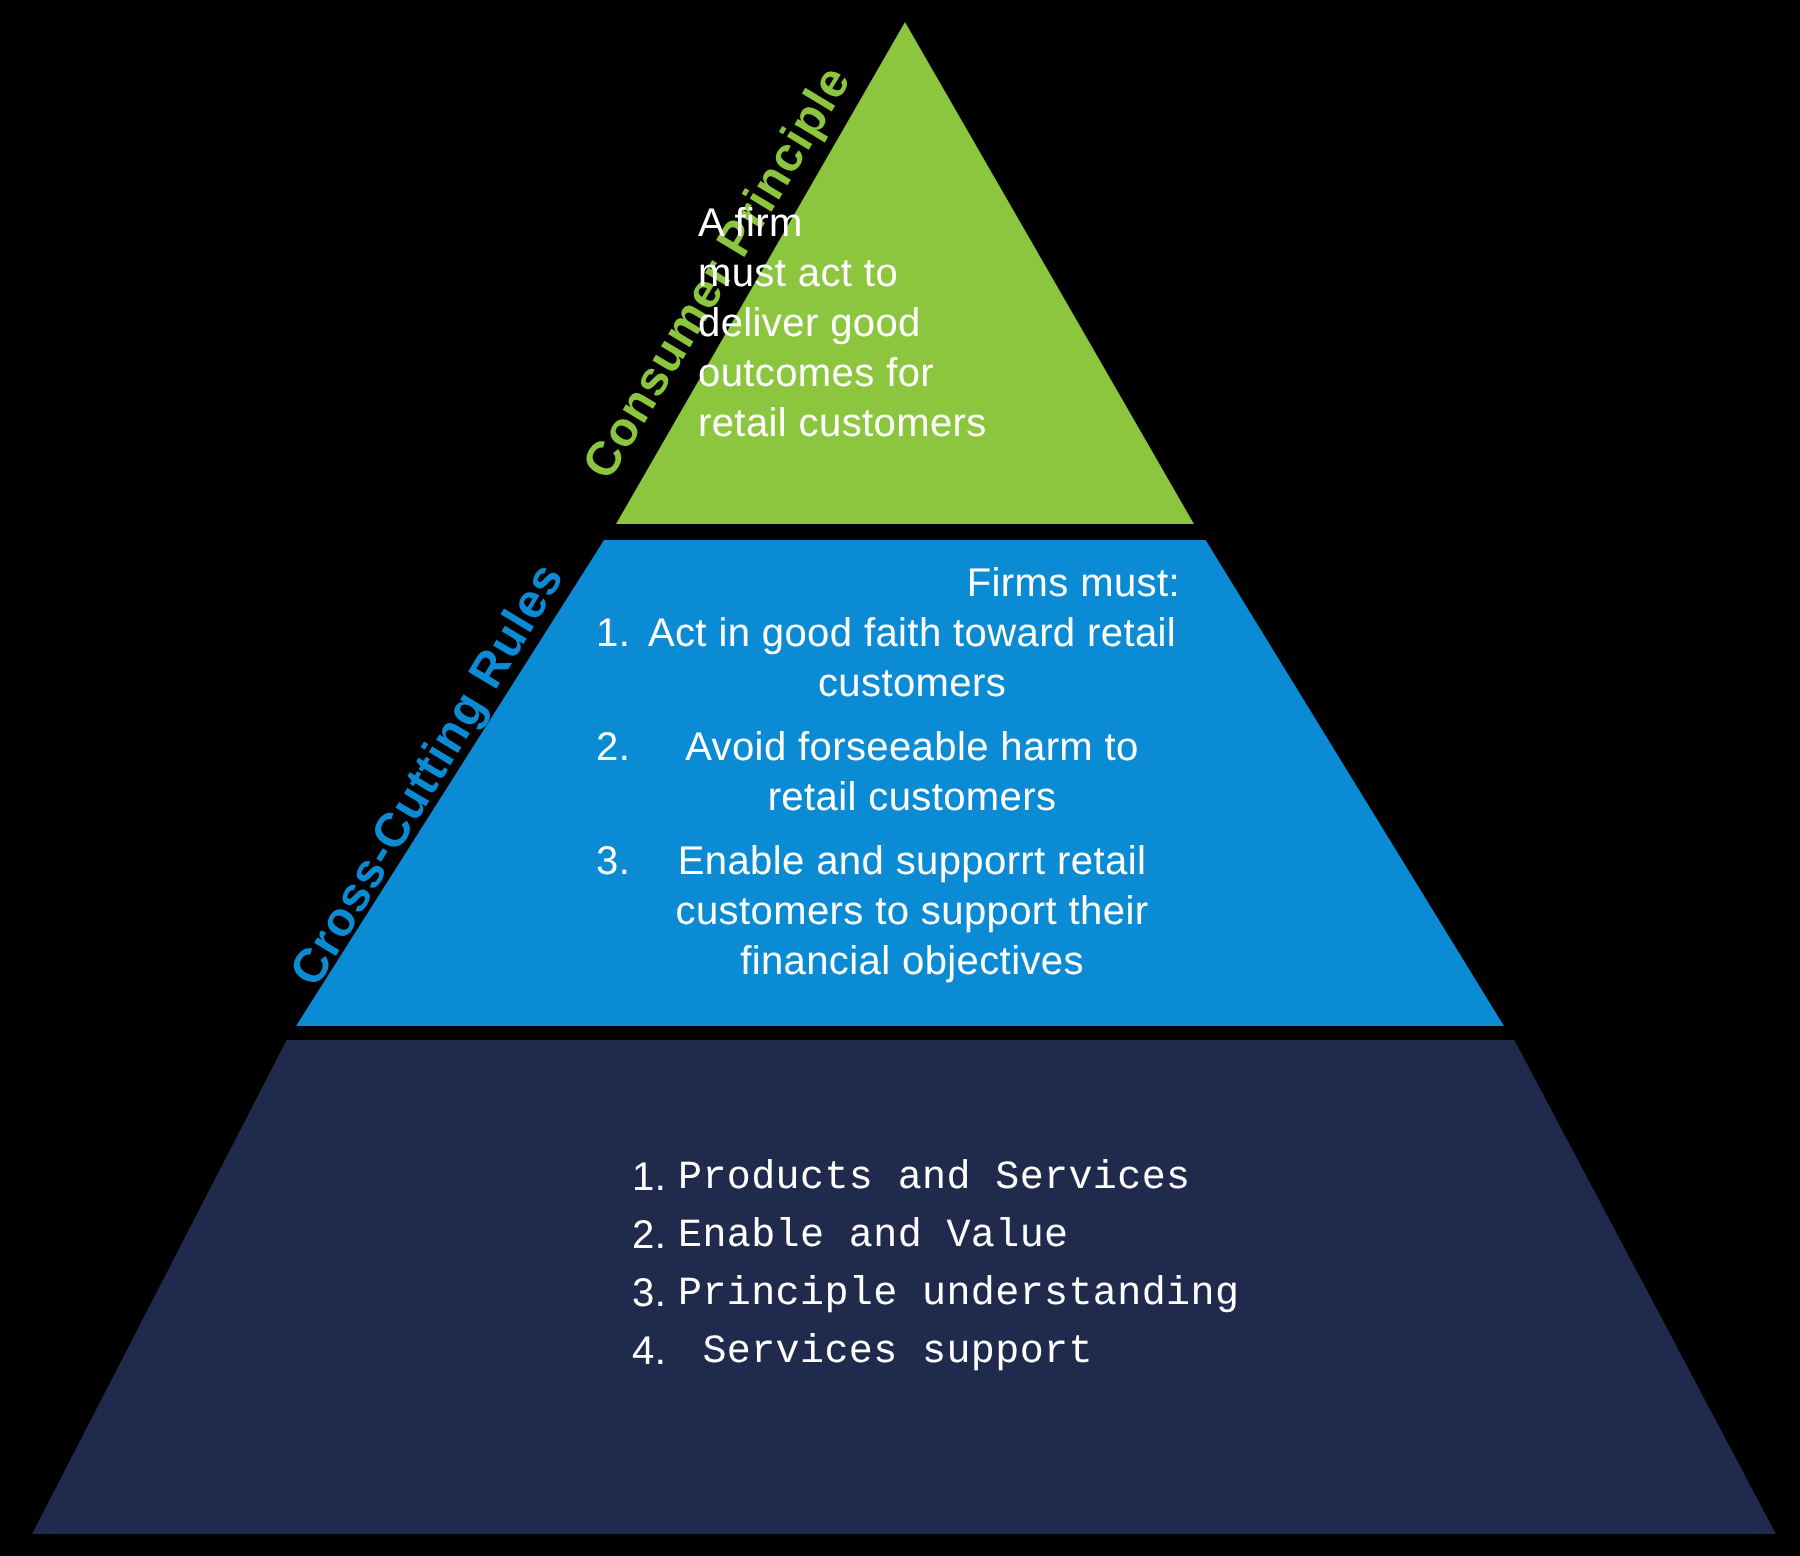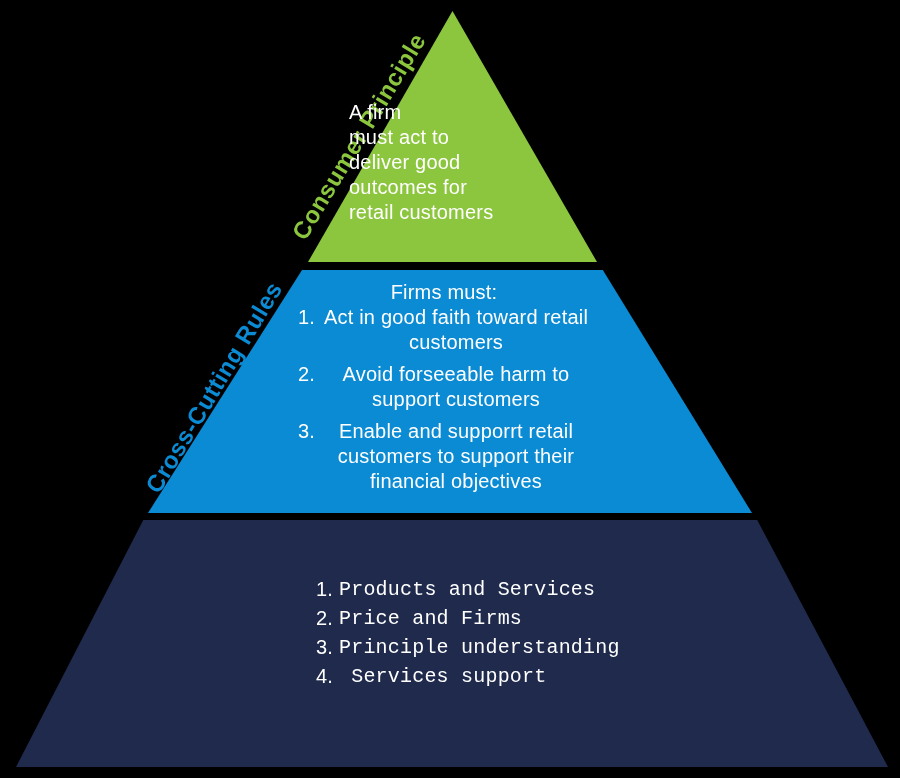--- a/index.html
+++ b/index.html
@@ -68,21 +68,21 @@
   }
   .mid-block {
     position: absolute;
     left: 298px; top: 280px;
     width: 292px;
     font-size: 20px;
     line-height: 25px;
     letter-spacing: 0.2px;
   }
   .mid-heading {
-    text-align: center;
+    text-align: right;
     margin: 0 0 0 0;
   }
   .list-row {
     display: flex;
     margin-top: 0;
     margin-bottom: 7px;
   }
   .mid-block .list-row .num { flex: none; width: 24px; }
   .mid-block .list-row .txt { width: 268px; white-space: pre-wrap; text-align: center; }
   .bottom-block {
@@ -116,36 +116,36 @@
 retail customers</div>
 
   <div class="mid-block">
     <div class="mid-heading">Firms must:</div>
     <div class="list-row">
       <span class="num">1.</span>
       <span class="txt">Act in good faith toward retail customers</span>
     </div>
     <div class="list-row">
       <span class="num">2.</span>
-      <span class="txt">Avoid forseeable harm to support customers</span>
+      <span class="txt">Avoid forseeable harm to retail customers</span>
     </div>
     <div class="list-row">
       <span class="num">3.</span>
       <span class="txt">Enable and supporrt retail customers to support their financial objectives</span>
     </div>
   </div>
 
   <div class="bottom-block">
     <div class="list-row">
       <span class="num">1.</span>
       <span class="txt">Products and Services</span>
     </div>
     <div class="list-row">
       <span class="num">2.</span>
-      <span class="txt">Price and Firms</span>
+      <span class="txt">Enable and Value</span>
     </div>
     <div class="list-row">
       <span class="num">3.</span>
       <span class="txt">Principle understanding</span>
     </div>
     <div class="list-row">
       <span class="num">4.</span>
       <span class="txt"> Services support</span>
     </div>
   </div>

